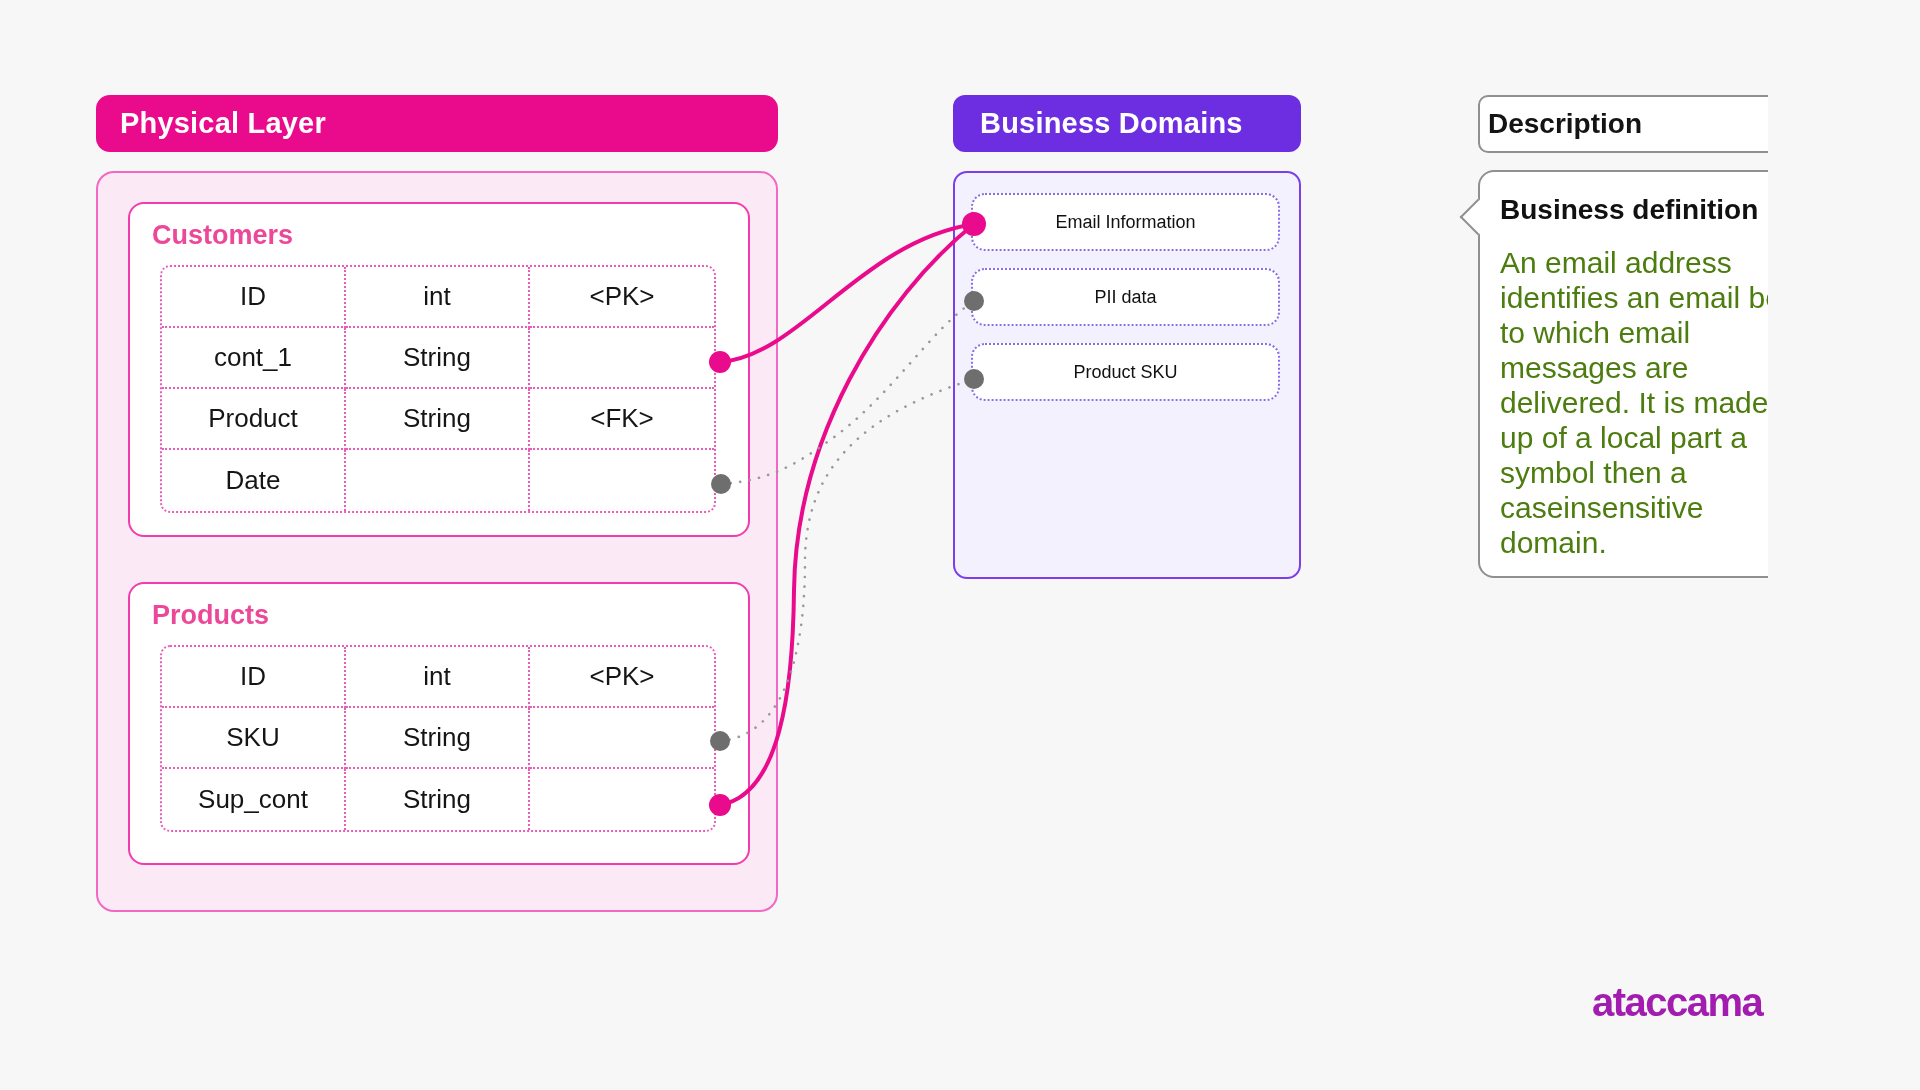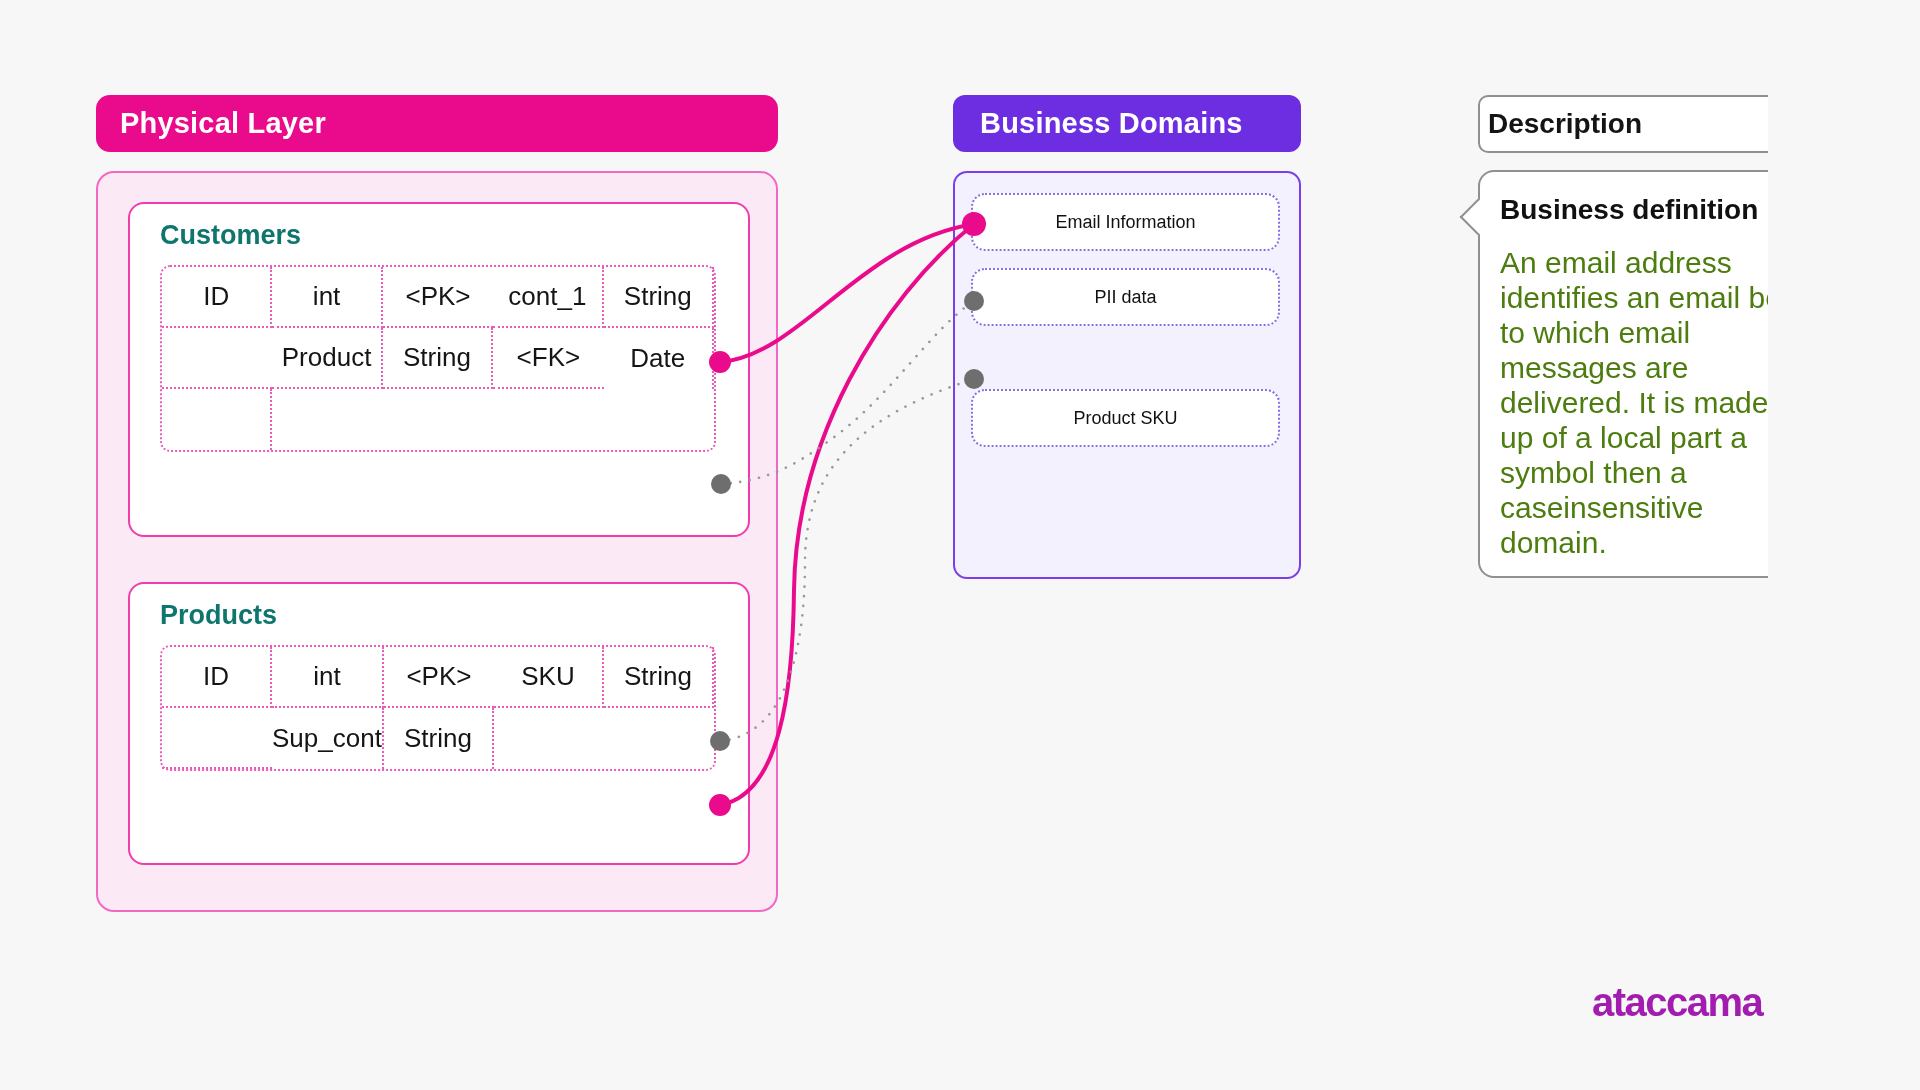--- a/index.html
+++ b/index.html
@@ -27,40 +27,40 @@
               line-height:57px;padding-left:24px;letter-spacing:.2px;z-index:2;}
   .ph-header{left:96px;top:95px;width:682px;background:var(--magenta);}
   .bd-header{left:953px;top:95px;width:348px;background:var(--purple);border-radius:12px;padding-left:27px;}
 
   
   .ph-container{left:96px;top:171px;width:682px;height:741px;background:var(--pink-light);
                 border:2px solid var(--pink-container-border);border-radius:18px;z-index:1;}
   .node-card{background:#fff;border:2px solid var(--pink-border);border-radius:16px;z-index:2;}
   .customers-card{left:128px;top:202px;width:622px;height:335px;}
   .products-card{left:128px;top:582px;width:622px;height:283px;}
-  .card-title{position:absolute;left:30px;top:16px;font-size:27px;font-weight:600;color:#0f766e;}
+  .card-title{position:absolute;left:22px;top:16px;font-size:27px;font-weight:600;color:#ec4899;}
 
   .ptable{position:absolute;left:30px;top:61px;width:556px;display:grid;
-          grid-template-columns:repeat(5,1fr);border:2px dotted var(--pink-dotted);border-radius:10px;}
+          grid-template-columns:repeat(3,1fr);border:2px dotted var(--pink-dotted);border-radius:10px;}
   .ptable>div{height:61px;display:flex;align-items:center;justify-content:center;
               font-size:26px;color:#151515;border-right:2px dotted var(--pink-dotted);
               border-bottom:2px dotted var(--pink-dotted);}
   .ptable>div:nth-child(3n){border-right:0;}
   .t-customers>div:nth-child(n+10){border-bottom:0;}
   .t-products>div:nth-child(n+7){border-bottom:0;}
 
   
   .bd-container{left:953px;top:171px;width:348px;height:408px;background:var(--purple-light);
                 border:2px solid var(--purple-border);border-radius:14px;z-index:1;}
   .domain-chip{left:971px;width:309px;height:58px;background:#fff;border:2px dotted var(--purple-dotted);
                border-radius:14px;display:flex;align-items:center;justify-content:center;
                font-size:18px;color:#111;z-index:2;}
   .chip-email{top:193px;}
   .chip-pii{top:268px;}
-  .chip-sku{top:343px;margin-top:46px;}
+  .chip-sku{top:343px;}
 
   
   .desc-header{left:1478px;top:95px;width:347px;height:58px;background:#fff;
                border:2px solid var(--gray-border);border-radius:10px;font-size:28px;font-weight:700;
                line-height:54px;padding-left:8px;z-index:2;}
   .desc-bubble{left:1478px;top:170px;width:347px;height:408px;background:#fff;
                border:2px solid var(--gray-border);border-radius:16px;padding:22px 20px 0;z-index:2;}
   .desc-tail{position:absolute;left:-15px;top:32px;width:26px;height:26px;background:#fff;
              border-left:2px solid var(--gray-border);border-bottom:2px solid var(--gray-border);
              transform:rotate(45deg);}

